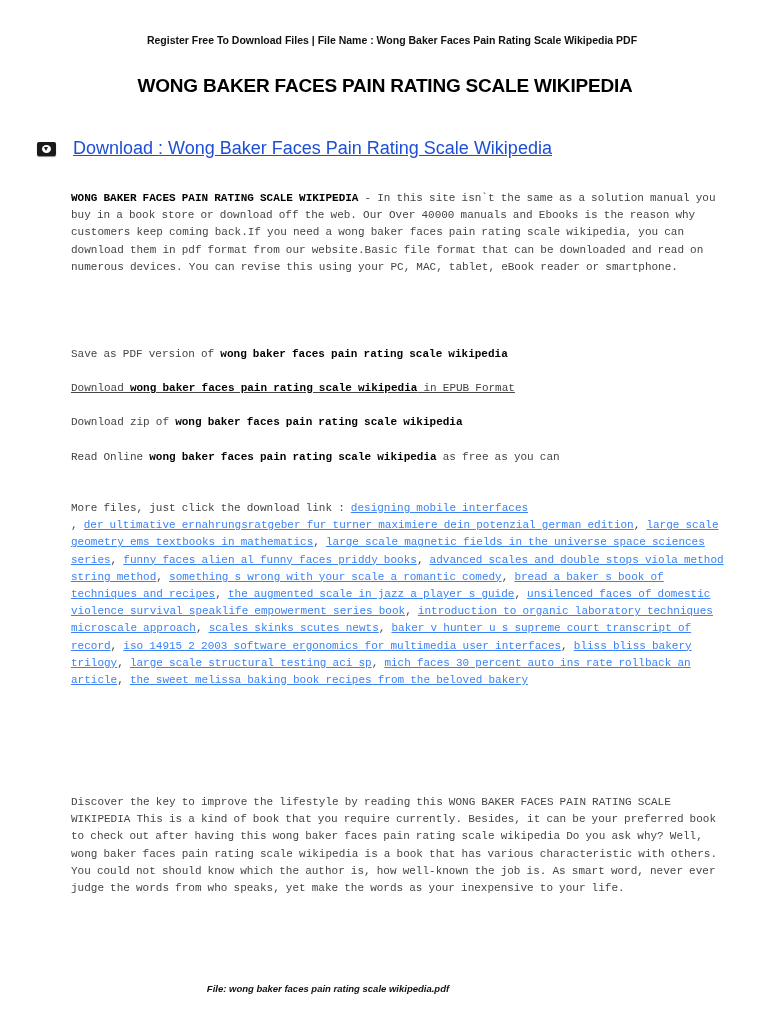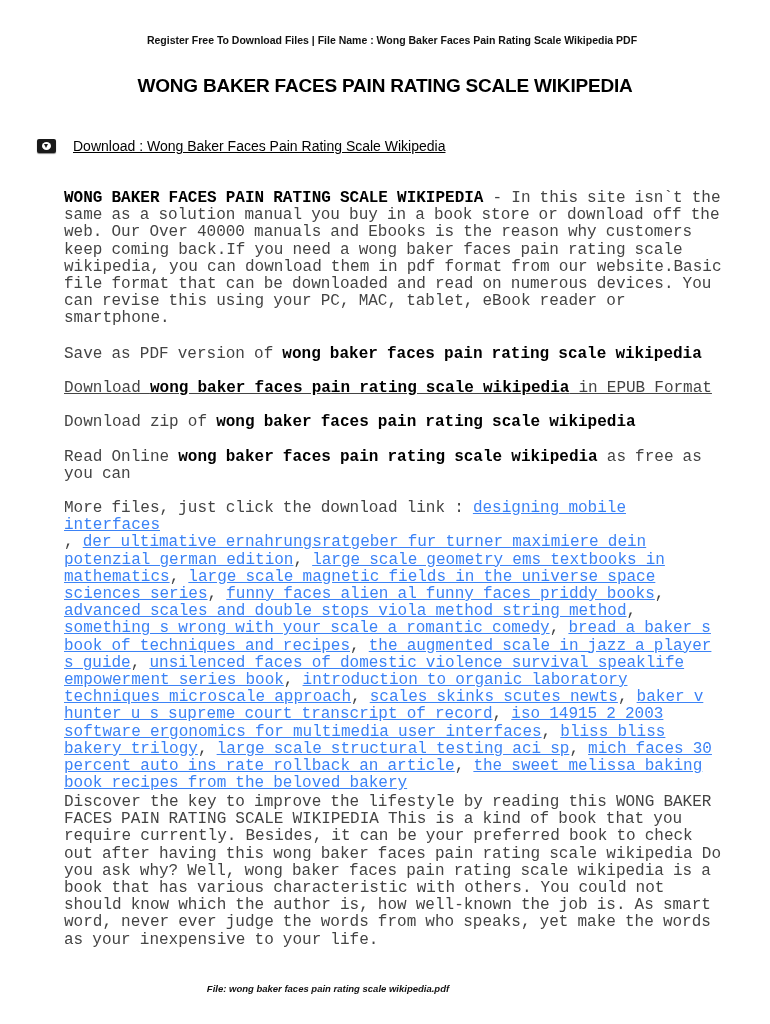--- a/index.html
+++ b/index.html
@@ -21,26 +21,26 @@
   .dl-icon::before {
     content: ""; position: absolute; left: 5px; top: 3px; width: 9px; height: 8px;
     border-radius: 50%; background: #fff;
   }
   .dl-icon::after {
     content: ""; position: absolute; left: 7px; top: 5px; width: 0; height: 0;
     border-left: 2.5px solid transparent; border-right: 2.5px solid transparent;
     border-top: 4px solid #1a1a1a;
   }
   .dl-link {
-    margin-left: 17px; font-family: "Liberation Sans", sans-serif; font-size: 14px;
-    color: #000000; text-decoration: underline;
+    margin-left: 17px; font-family: "Liberation Sans", sans-serif; font-size: 18px;
+    color: #1d4ed8; text-decoration: underline;
   }
   .body-text {
-    position: absolute; left: 64px; width: 660px;
-    font-family: "Liberation Mono", monospace; font-size: 16px; line-height: 17.2px; color: #444;
+    position: absolute; left: 71px; width: 660px;
+    font-family: "Liberation Mono", monospace; font-size: 11px; line-height: 17.2px; color: #444;
     white-space: normal; word-spacing: -0.5px;
   }
   .body-text b { color: #000; font-weight: bold; }
   .links a { color: #3b82f6; text-decoration: underline; }
   .footer {
     position: absolute; top: 983px; left: 0; width: 656px; text-align: center;
     font-family: "Liberation Sans", sans-serif; font-style: italic; font-weight: bold; font-size: 9.5px; color: #111;
   }
 </style>
 </head>

